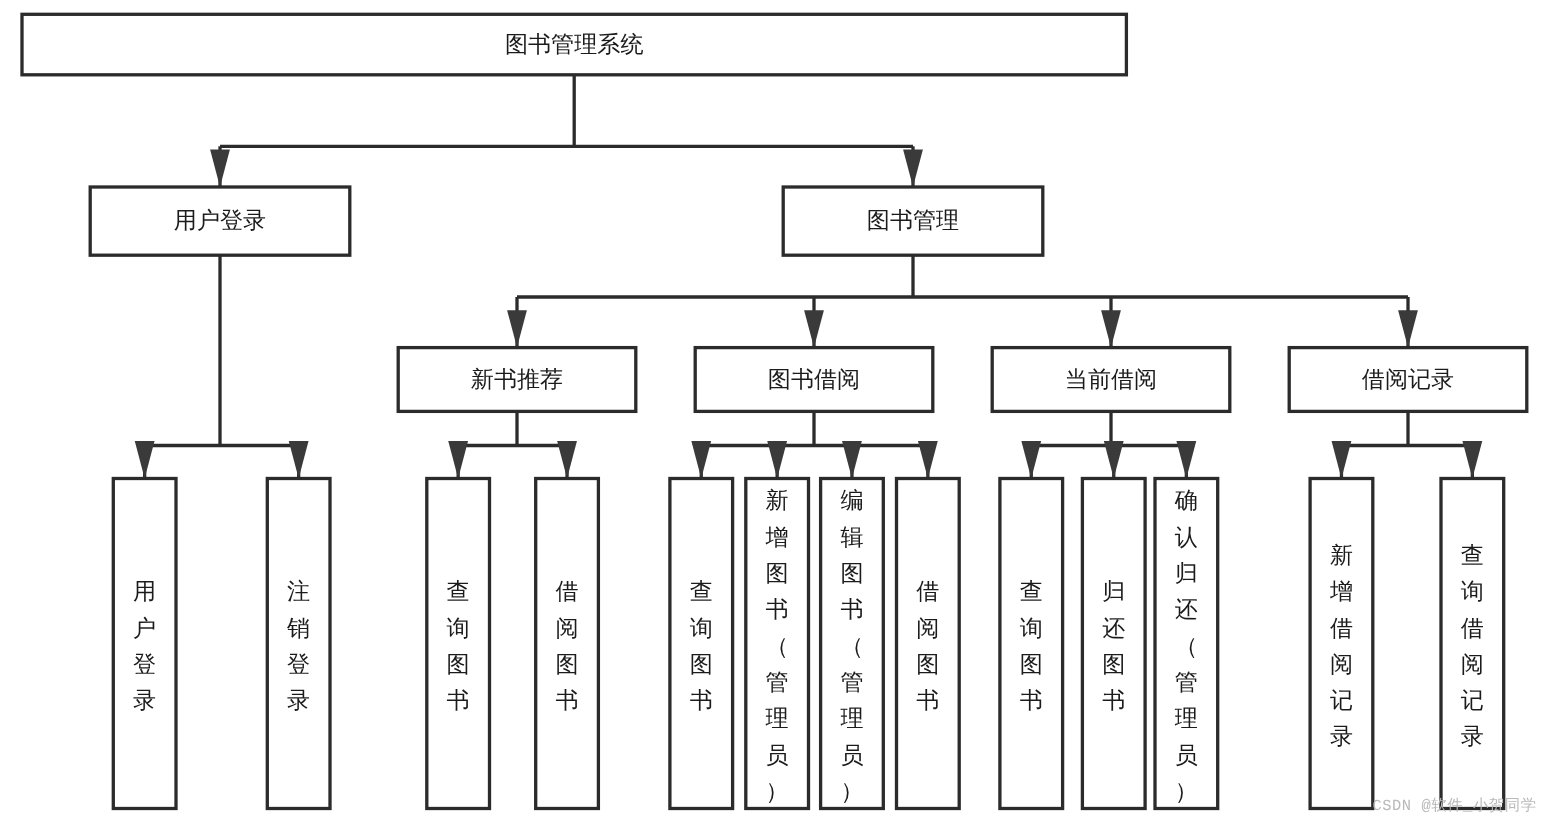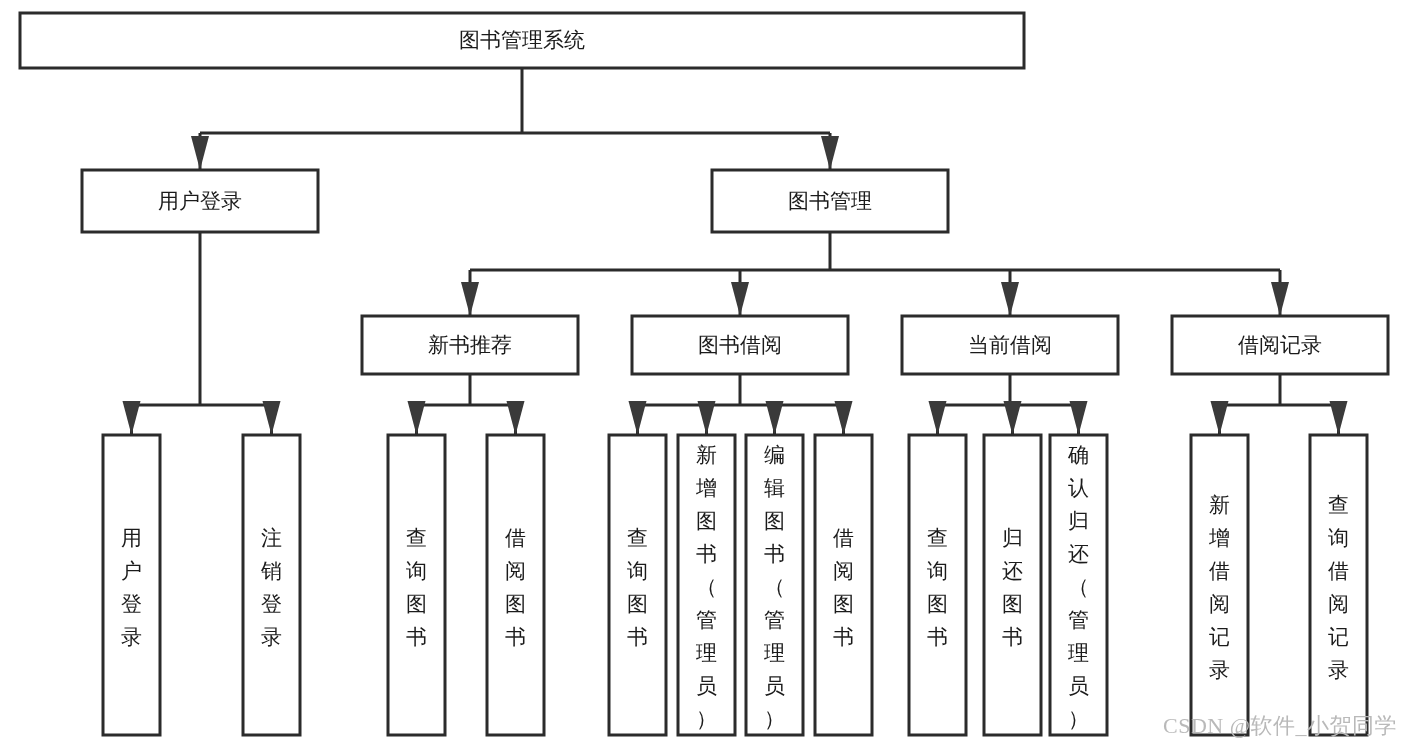--- a/index.html
+++ b/index.html
@@ -52,22 +52,22 @@
   .node-label-v {
     font-family: "Liberation Sans", "DejaVu Sans", sans-serif;
     font-size: 21px;
     fill: #1b1b1b;
     text-anchor: middle;
   }
   .watermark {
     position: absolute;
     right: 8px;
     bottom: 6px;
-    font-family: Liberation Serif, serif;
-    font-size: 22px;
+    font-family: Liberation Mono, monospace;
+    font-size: 14px;
     color: #b9b9b9;
     letter-spacing: 0.5px;
     white-space: nowrap;
     user-select: none;
   }
 </style>
 </head>
 <body>
 
 <div id="diagram-root">

